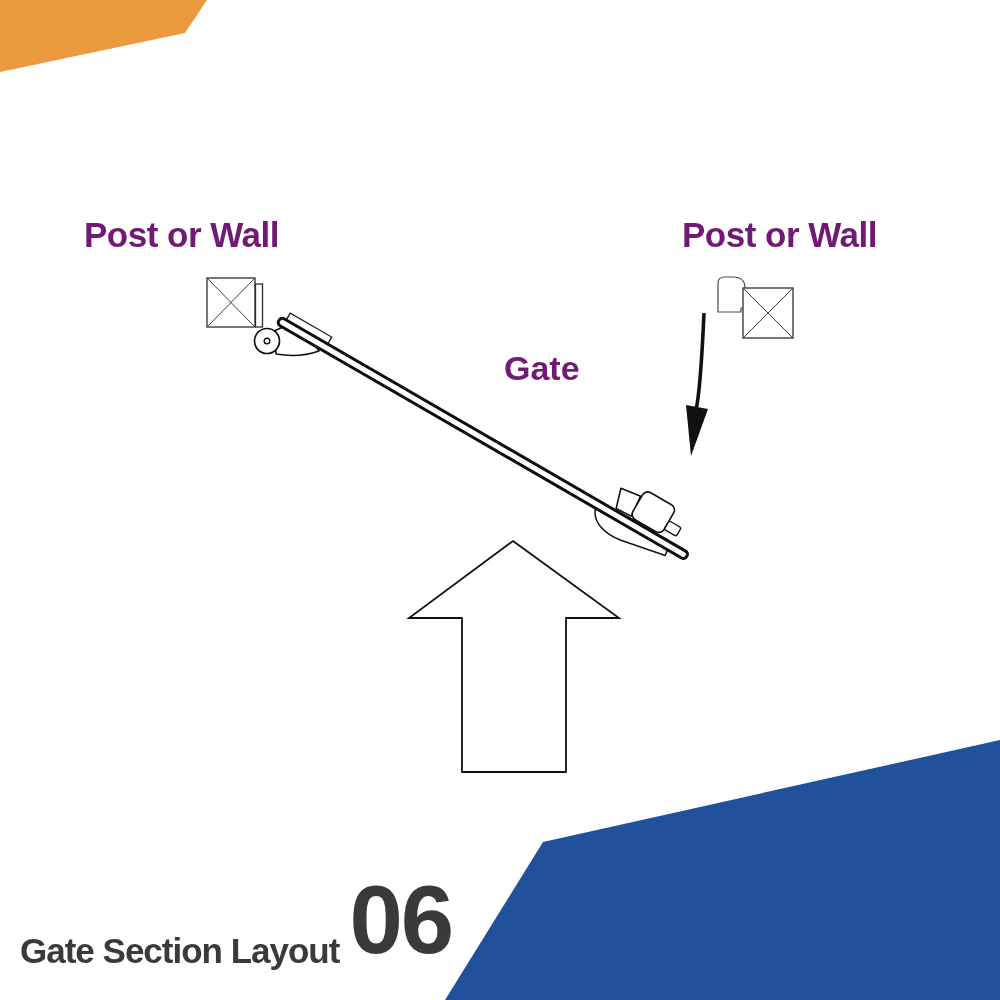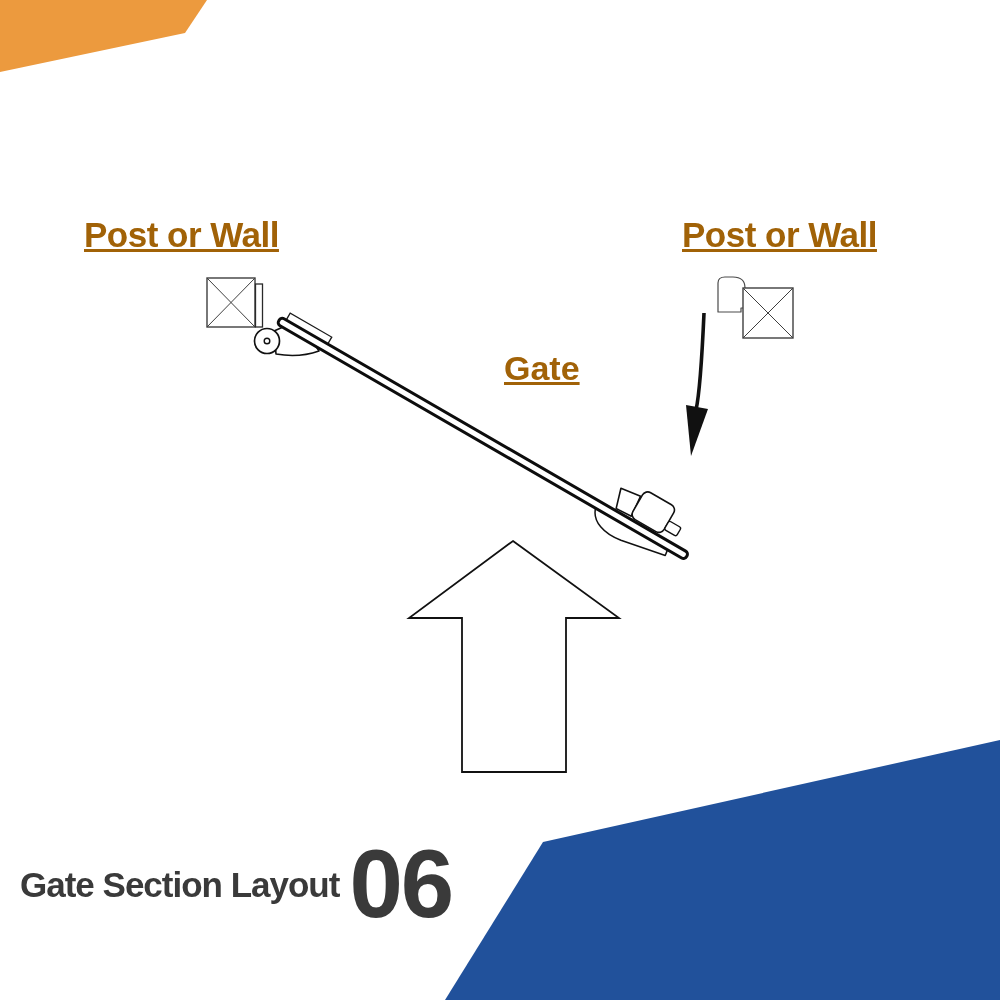--- a/index.html
+++ b/index.html
@@ -5,37 +5,36 @@
   html,body{margin:0;padding:0;}
   body{
     width:1000px;height:1000px;position:relative;overflow:hidden;
     background:#ffffff;
     font-family:"Liberation Sans", sans-serif;
   }
   .stage{position:absolute;left:0;top:0;width:1000px;height:1000px;}
   svg{position:absolute;left:0;top:0;}
   .label{
     position:absolute;
-    color:#a16207;
+    color:#701a75;
     font-weight:700;
     line-height:1;
     white-space:nowrap;
-    text-decoration:underline;
   }
   .post-label{font-size:35px;letter-spacing:-0.5px;}
   #post-left-label{left:84px;top:217px;}
   #post-right-label{left:682px;top:217px;}
   #gate-label{left:504px;top:351px;font-size:34px;}
   .footer{
     position:absolute;left:20px;top:836px;
-    display:flex;align-items:center;gap:10px;
+    display:flex;align-items:flex-end;gap:10px;
     color:#3a3a3a;font-weight:700;white-space:nowrap;
   }
   .footer-title{font-size:35px;letter-spacing:-1px;line-height:1;}
-  .footer-number{font-size:96px;letter-spacing:-2px;line-height:1;}
+  .footer-number{font-size:96px;letter-spacing:-2px;line-height:1;margin-top:36px;}
 </style>
 </head>
 <body>
 
 <div class="stage">
 
   <svg width="1000" height="1000" viewBox="0 0 1000 1000">
 
     <polygon points="0,0 207,0 185,33 0,72" fill="#EC9A3E"></polygon>
     <polygon points="543,842 1000,740 1000,1000 445,1000" fill="#21519B"></polygon>

